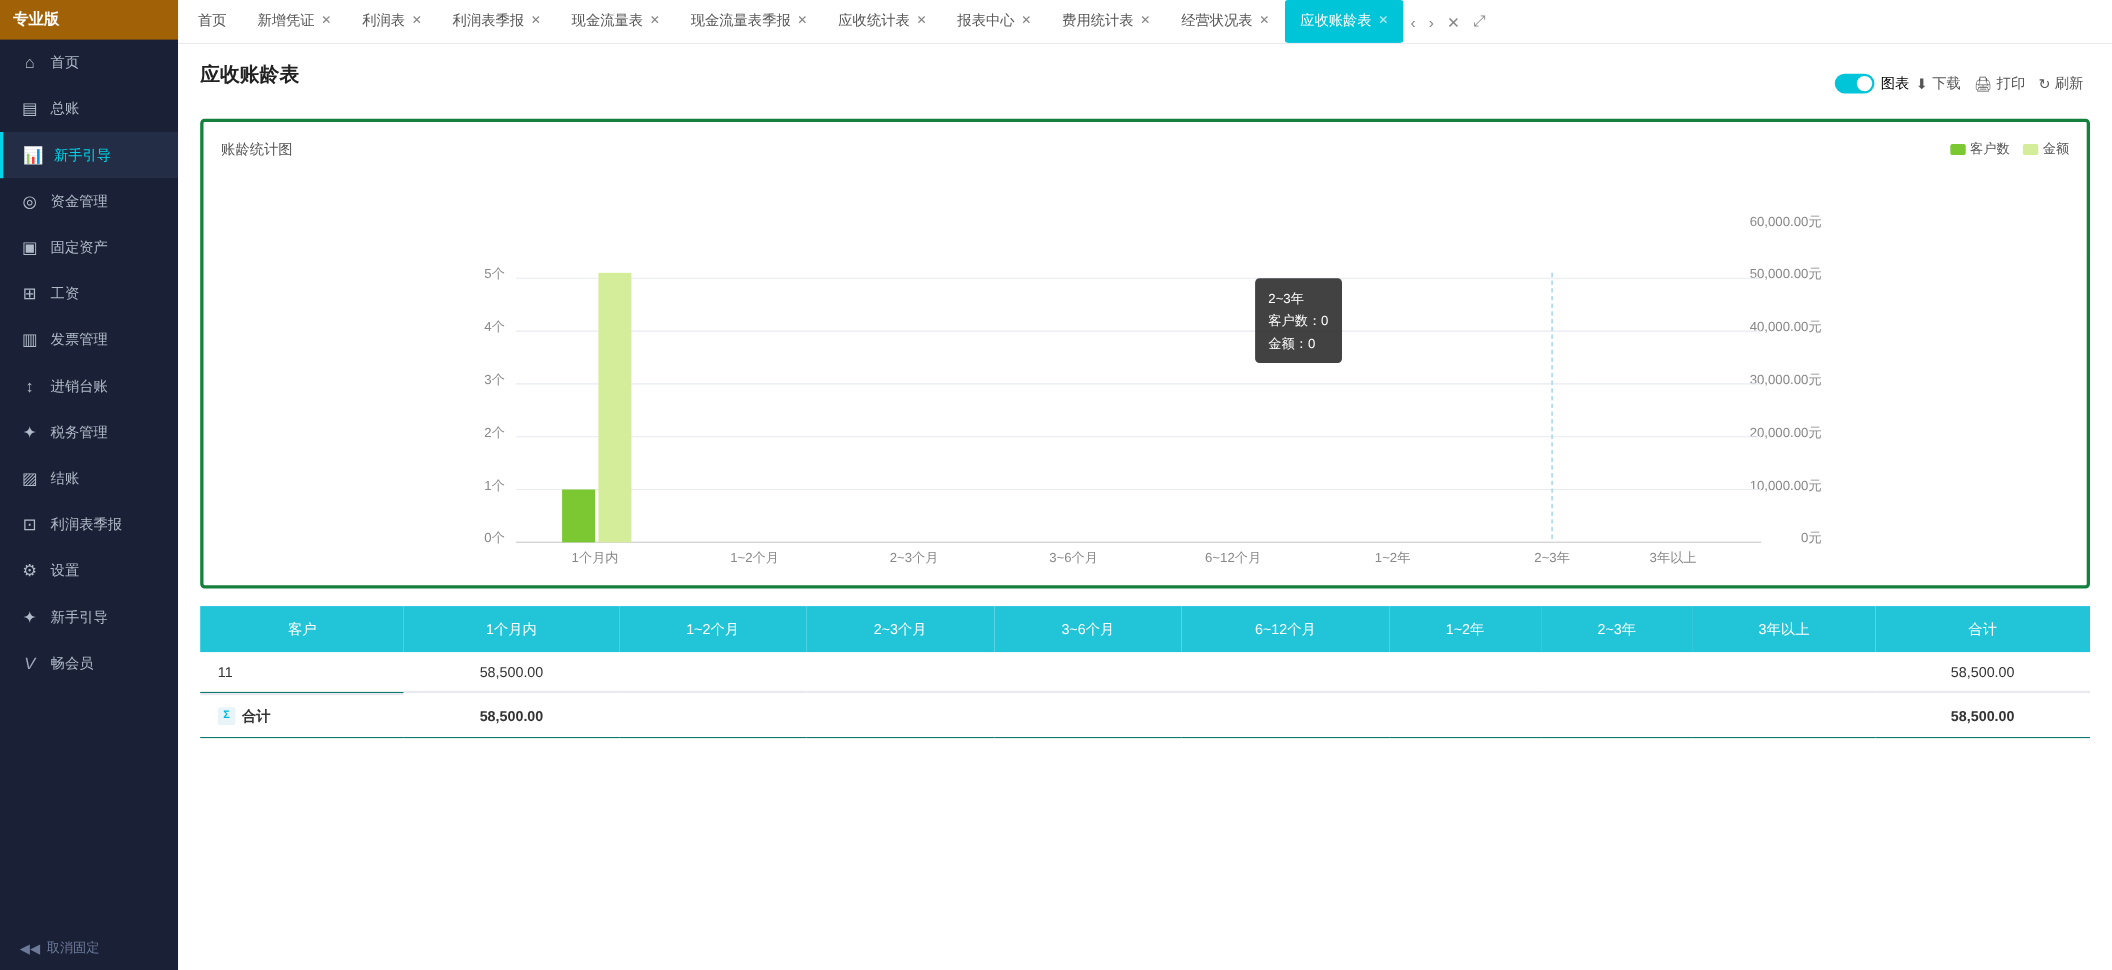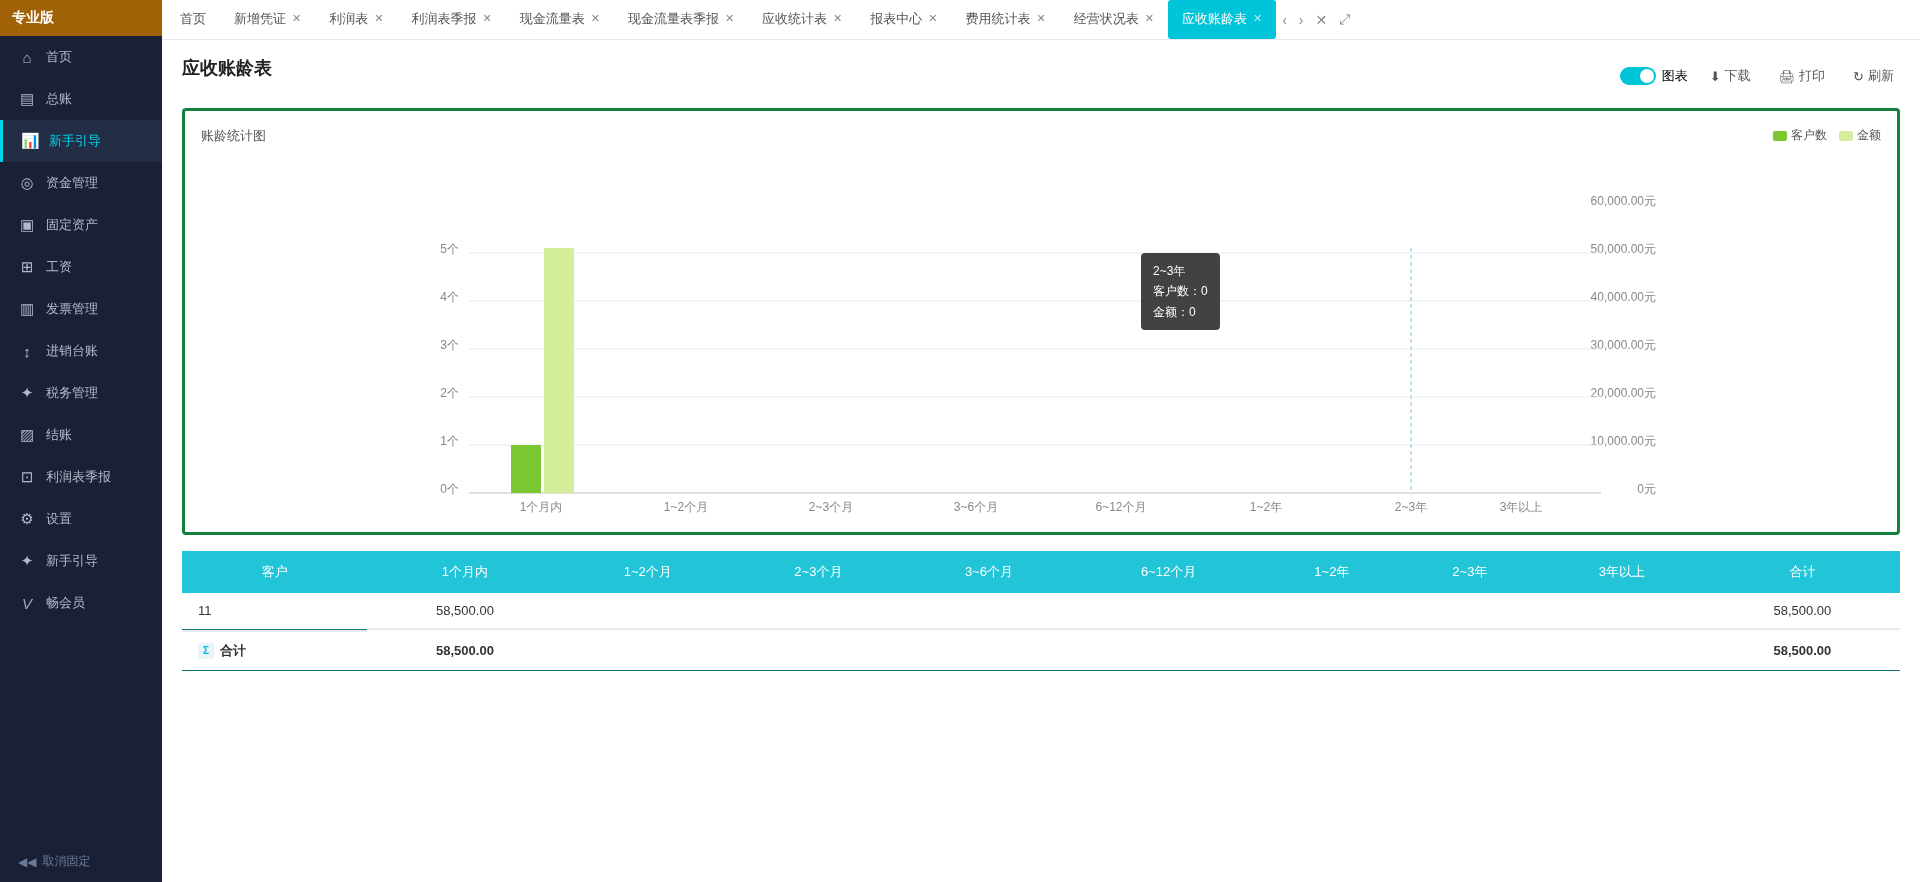--- a/index.html
+++ b/index.html
@@ -119,21 +119,20 @@
     }
     .title-row {
       display: flex;
       align-items: center;
       justify-content: space-between;
       margin-bottom: 12px;
     }
     .title-actions {
       display: flex;
       align-items: center;
-      gap: 16px;
     }
     .toggle-wrap {
       display: flex;
       align-items: center;
       gap: 6px;
     }
     .toggle-switch {
       width: 36px;
       height: 18px;
       background: #00c4d8;

